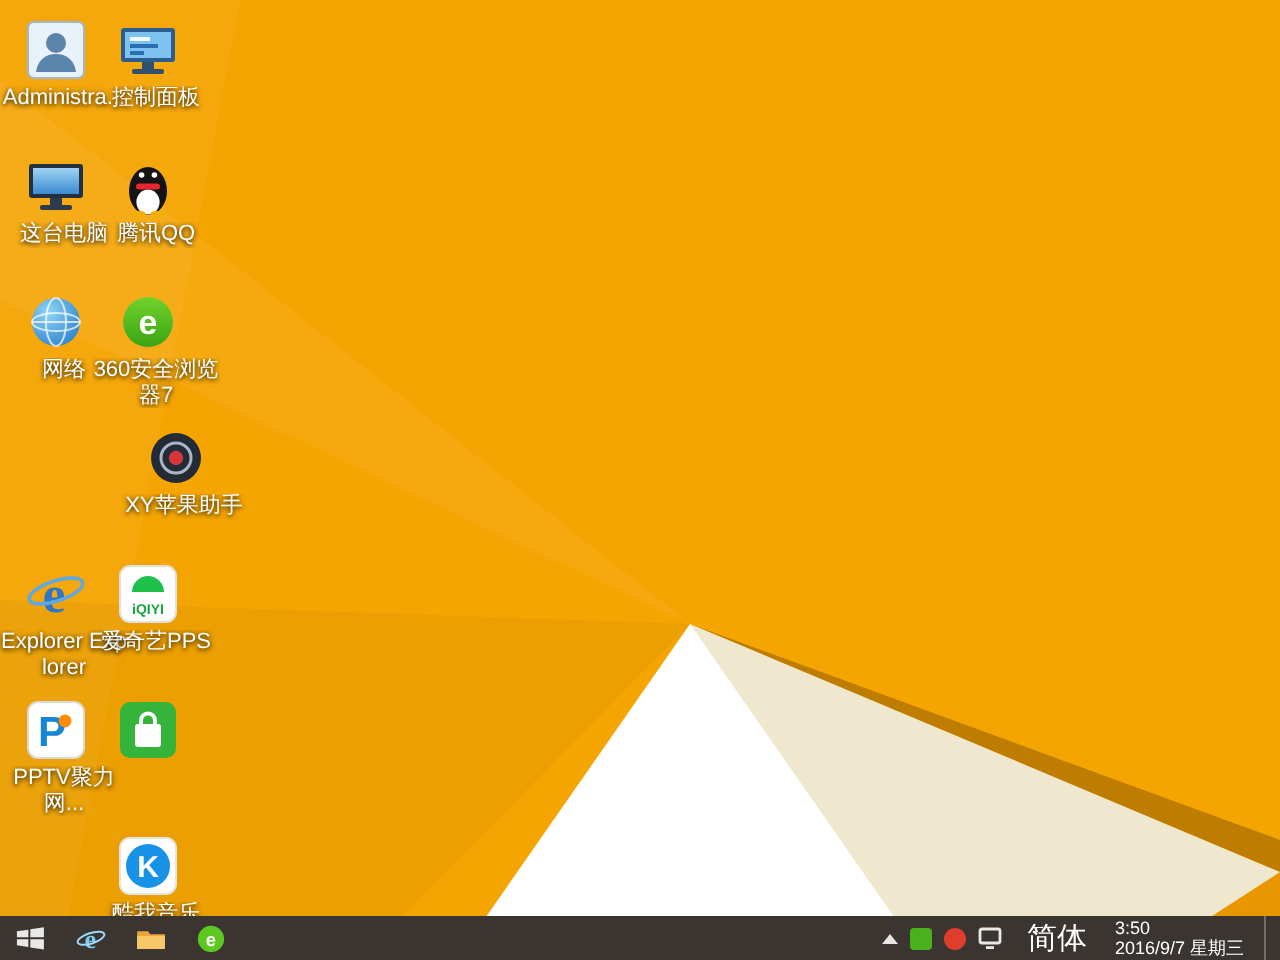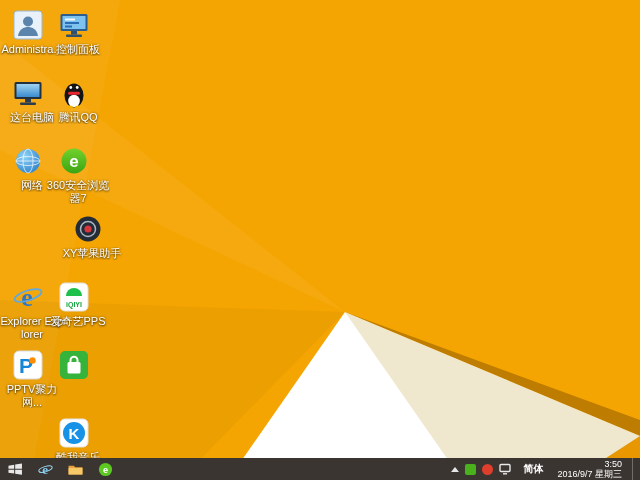--- a/index.html
+++ b/index.html
@@ -21,22 +21,22 @@
   .tb-left{display:flex;align-items:center;height:100%;}
   .tb-btn{width:30px;height:100%;display:flex;align-items:center;justify-content:center;}
   .tb-btn svg{width:17px;height:17px;}
   .start-btn svg{width:18px;height:18px;}
   .tb-spacer{flex:1;}
   .tray{display:flex;align-items:center;height:100%;gap:6px;padding-right:2px;}
   .tri-up{width:0;height:0;border-left:4px solid transparent;border-right:4px solid transparent;
           border-bottom:5px solid #e6e6e6;}
   .tray-green{width:11px;height:11px;background:#49b11c;border-radius:2px;}
   .tray-red{width:11px;height:11px;background:#e03e2d;border-radius:50%;}
-  .ime{font-size:10px;color:#fff;padding:0 4px;font-weight:bold;}
-  .clock{display:flex;flex-direction:column;align-items:flex-end;justify-content:center;
+  .ime{font-size:15px;color:#fff;padding:0 4px;}
+  .clock{display:flex;flex-direction:column;align-items:flex-start;justify-content:center;
          color:#fff;font-size:9px;line-height:10px;padding:0 4px;text-align:center;}
   .show-desktop{width:5px;height:100%;border-left:1px solid rgba(255,255,255,.28);}
   .hidden-defs{position:absolute;width:0;height:0;}
 </style>
 </head>
 <body>
 
 <div class="desktop">
 
   <svg class="wallpaper" viewBox="0 0 640 480" preserveAspectRatio="none">

